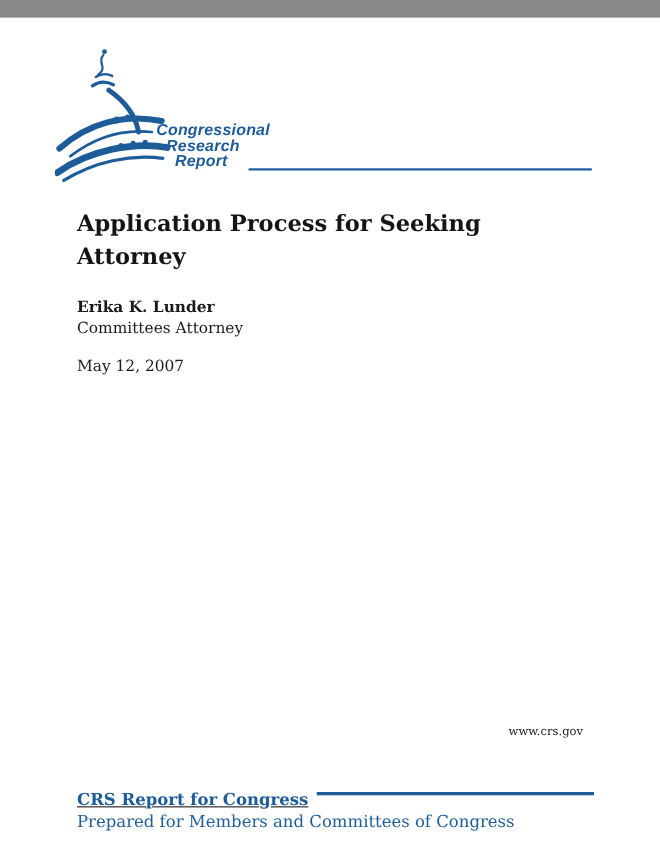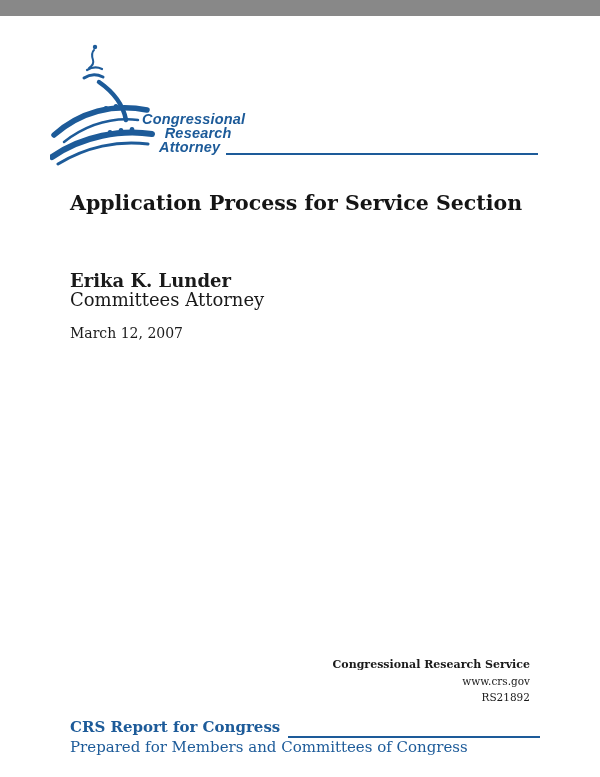--- a/index.html
+++ b/index.html
@@ -32,21 +32,21 @@
     top: 96px;
     font-family: "Liberation Sans", sans-serif;
     font-weight: bold;
     font-style: italic;
     font-size: 14.5px;
     line-height: 14px;
     color: #1d5b99;
     letter-spacing: 0.2px;
     white-space: nowrap;
   }
-  .logo-text .l2 { padding-left: 9px; text-align: center; }
+  .logo-text .l2 { padding-left: 9px; }
   .logo-text .l3 { padding-left: 17px; }
   .header-rule {
     position: absolute;
     left: 226px;
     top: 137px;
     width: 312px;
     height: 2px;
     background: #1d5b99;
   }
 
@@ -60,21 +60,21 @@
     font-weight: bold;
     line-height: 30px;
     color: #151515;
   }
 
   
   .author-block {
     position: absolute;
     left: 70px;
     top: 255px;
-    font-size: 18px;
+    font-size: 14px;
     line-height: 19px;
   }
   .author-name { font-weight: bold; }
   .doc-date {
     position: absolute;
     left: 70px;
     top: 308px;
     font-size: 14px;
     line-height: 19px;
   }
@@ -96,21 +96,22 @@
 
   
   .footer {
     position: absolute;
     left: 70px;
     right: 60px;
     top: 702px;
   }
   .footer-title-row {
     display: flex;
-    align-items: flex-end;
+    align-items: flex-start;
+    text-decoration: underline;
   }
   .footer-title {
     font-size: 15px;
     font-weight: bold;
     color: #1d5b99;
     white-space: nowrap;
   }
   .footer-rule {
     flex: 1;
     height: 2.5px;
@@ -151,40 +152,38 @@
       <ellipse cx="82" cy="89" rx="2.4" ry="3" fill="#1d5b99" stroke="none"></ellipse>
 
       <path d="M2,116 C32,95 72,88 102,93" stroke-width="6"></path>
       <path d="M8,123 C36,106 68,99 98,103" stroke-width="3"></path>
     </g>
   </svg>
 
   <div class="logo-text">
     <div class="l1">Congressional</div>
     <div class="l2">Research</div>
-    <div class="l3">Attorney</div>
+    <div class="l3">Report</div>
   </div>
 
   <div class="header-rule"></div>
 
   <div class="doc-title">
-    <div>Application Process for Service Section</div>
+    <div>Application Process for Seeking Attorney</div>
   </div>
 
   <div class="author-block">
     <div class="author-name">Erika K. Lunder</div>
     <div class="author-role">Committees Attorney</div>
   </div>
 
-  <div class="doc-date">March 12, 2007</div>
+  <div class="doc-date">May 12, 2007</div>
 
   <div class="contact-block">
-    <div class="contact-org">Congressional Research Service</div>
     <div class="contact-website">www.crs.gov</div>
-    <div class="contact-report-id">RS21892</div>
   </div>
 
   <div class="footer">
     <div class="footer-title-row">
       <span class="footer-title">CRS Report for Congress</span>
       <span class="footer-rule"></span>
     </div>
     <div class="footer-subtitle">Prepared for Members and Committees of Congress</div>
   </div>
 

